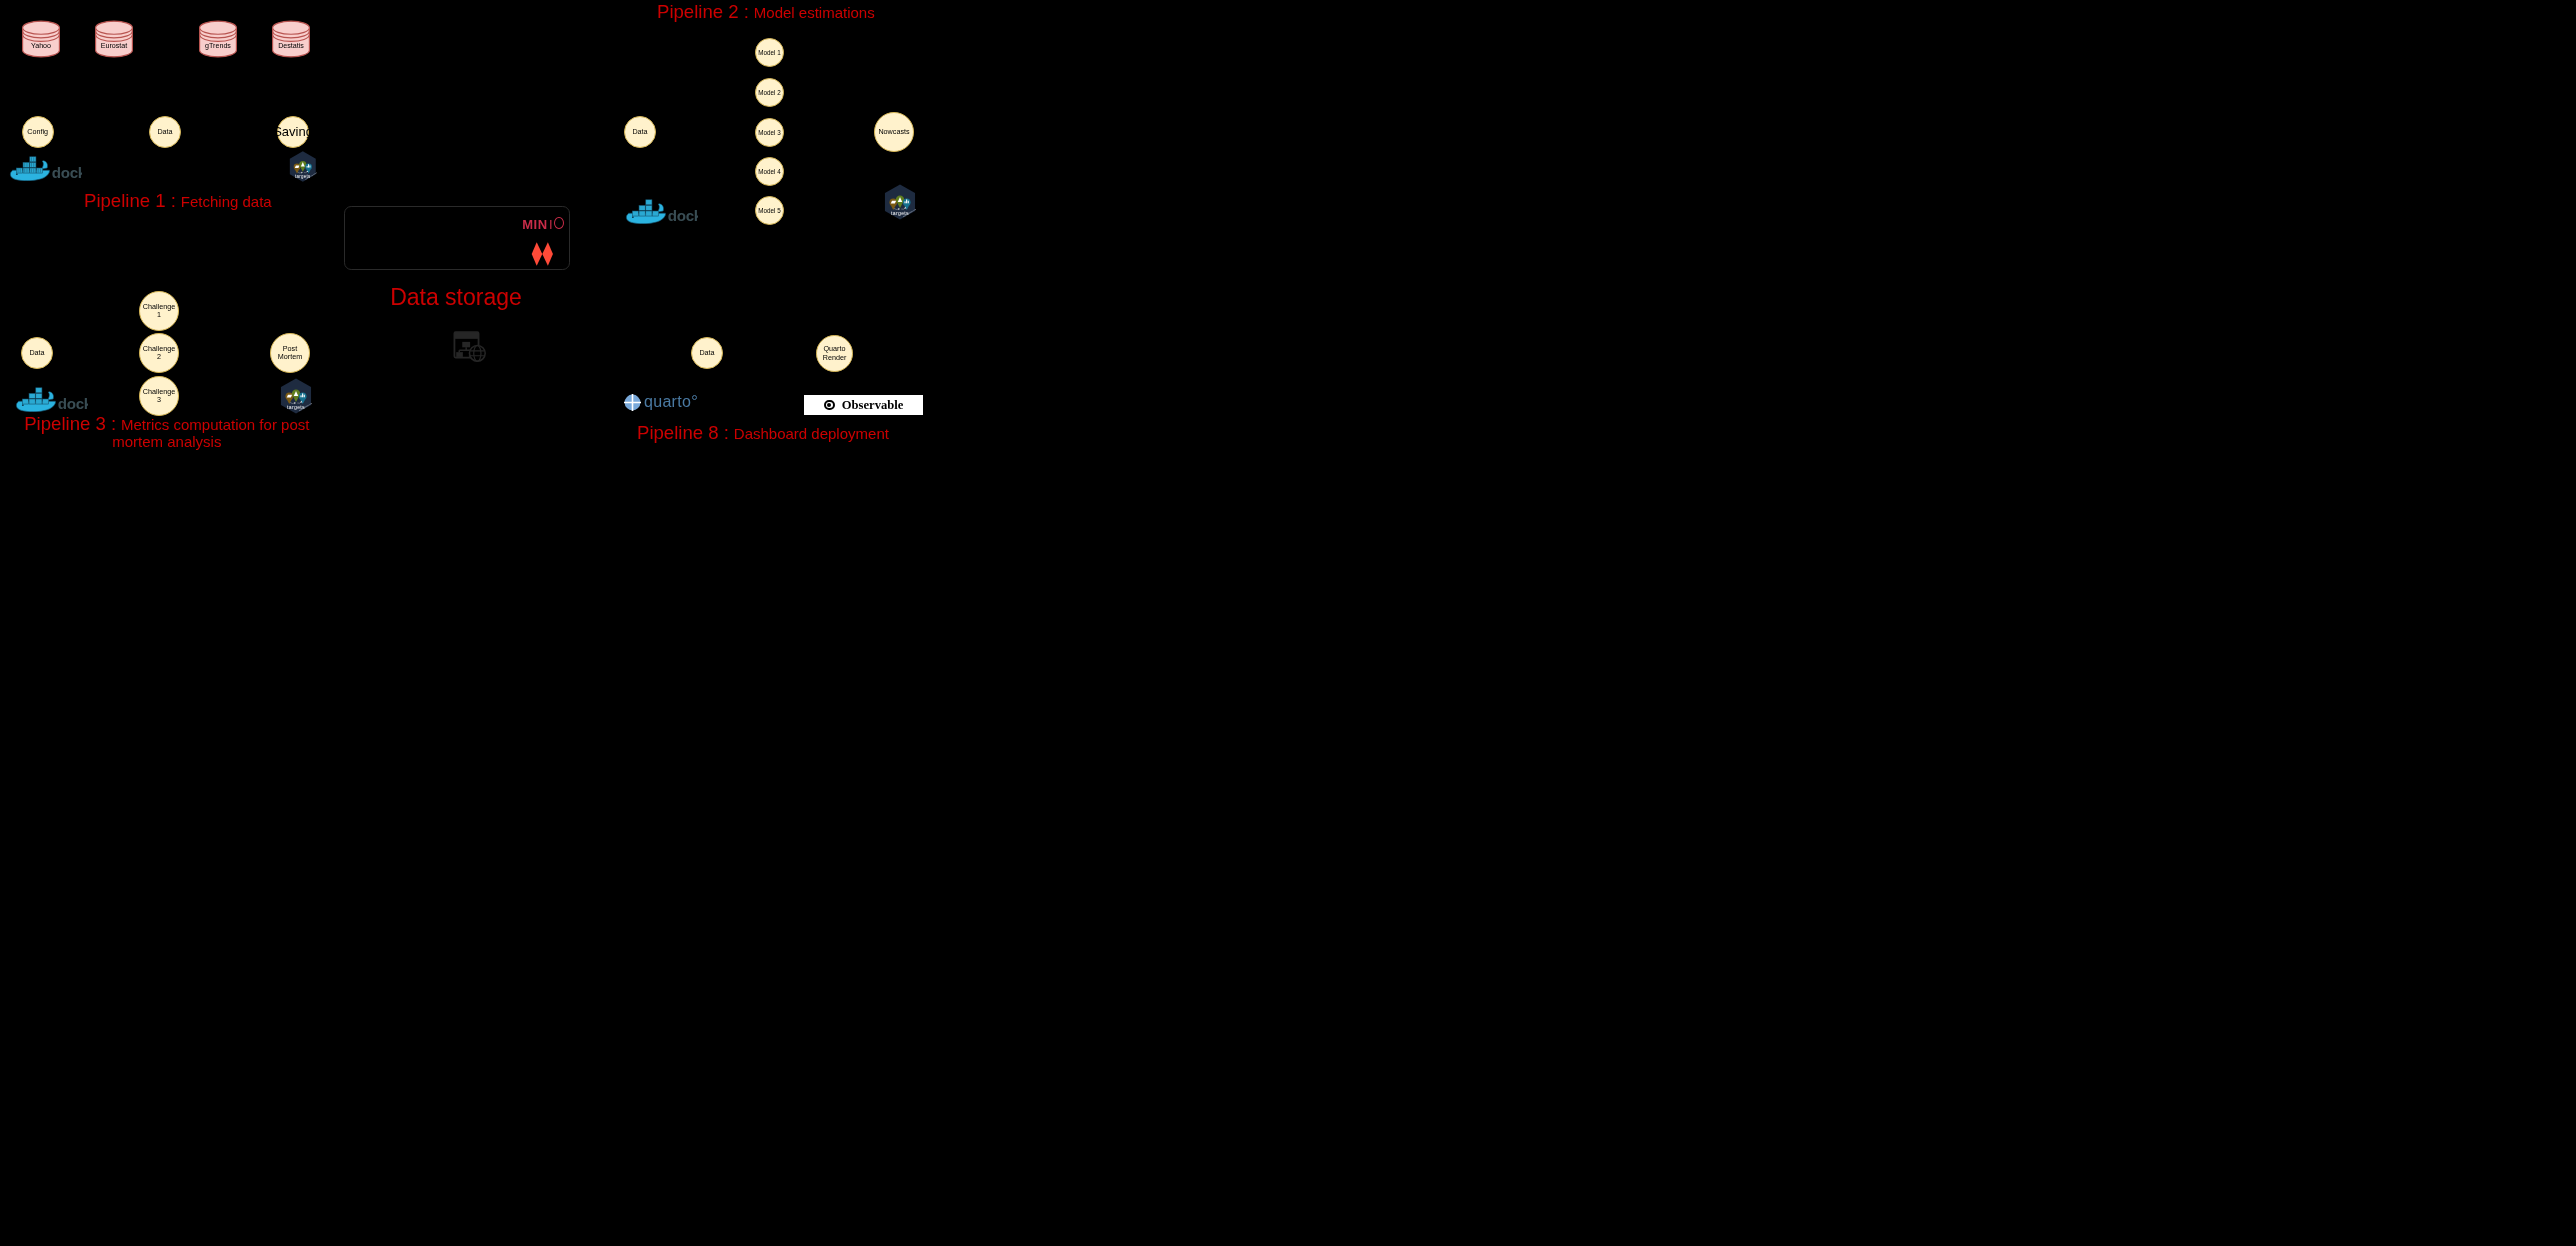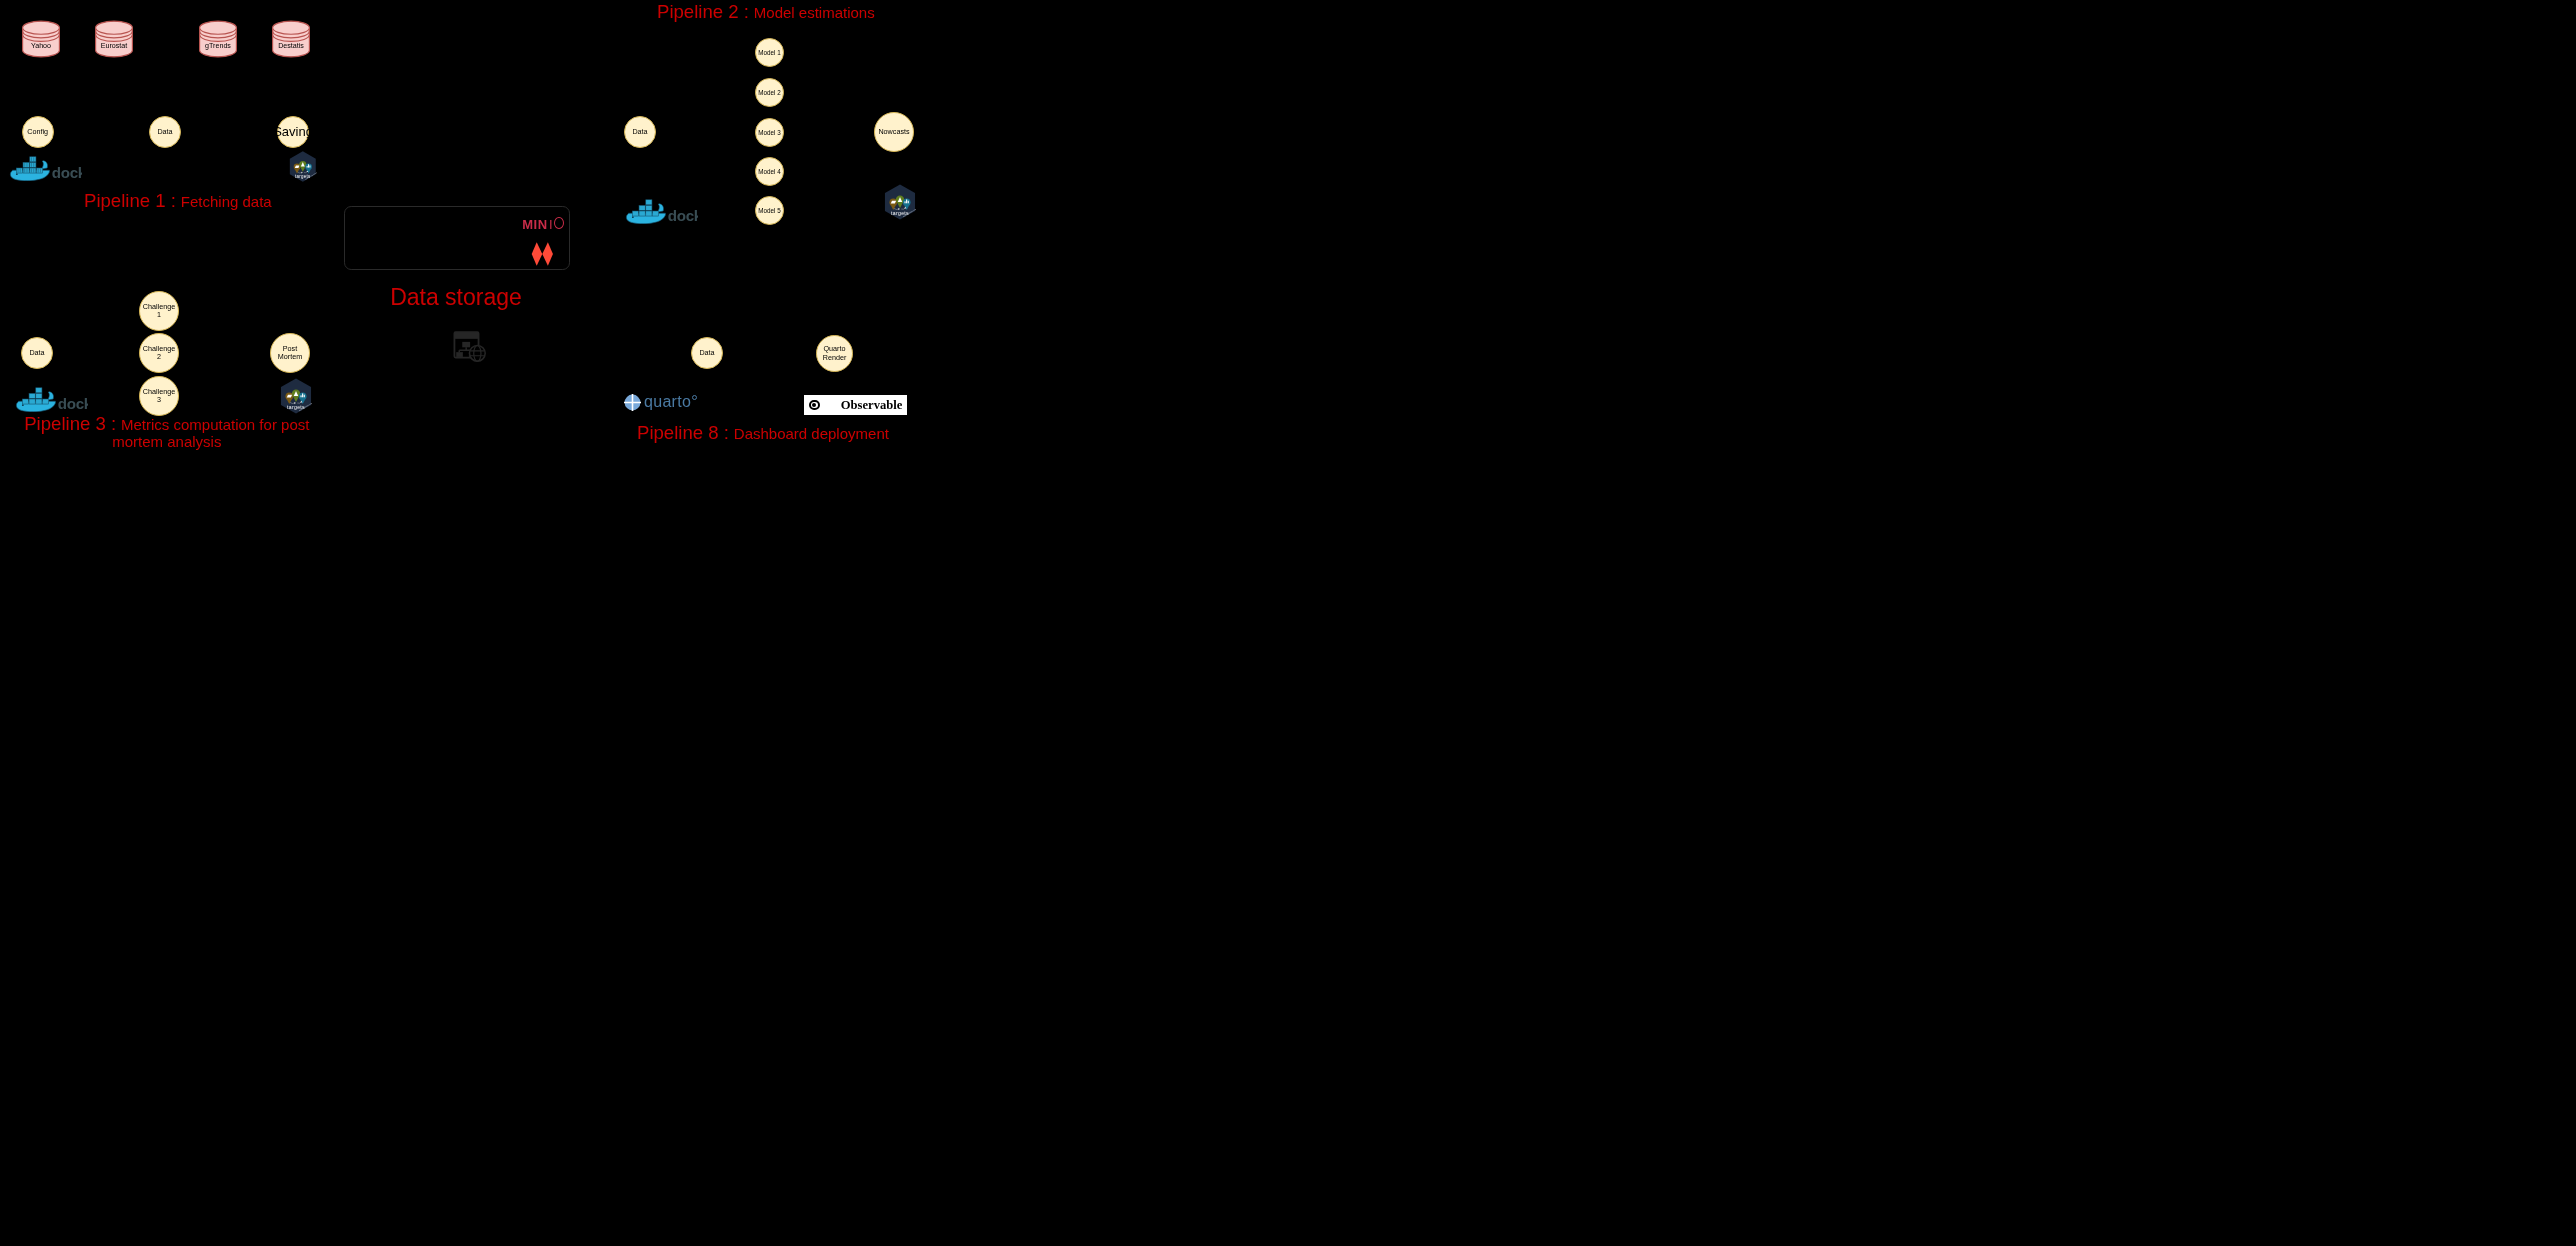--- a/index.html
+++ b/index.html
@@ -26,21 +26,21 @@
            border-radius:50%;margin-left:1.2px;vertical-align:-1.2px;}
   .storage-title{position:absolute;left:336px;top:284px;width:240px;text-align:center;
                  color:#cc0000;font-size:23px;}
   
   .dockerlogo{position:absolute;}
   .targetshex{position:absolute;}
   .quarto-block{position:absolute;left:624px;top:393px;display:flex;align-items:center;gap:3px;}
   .quarto-text{color:#4a7aa3;font-size:16px;letter-spacing:0.3px;display:flex;align-items:flex-start;}
   .quarto-deg{width:3.6px;height:3.6px;border:0.9px solid #4a7aa3;border-radius:50%;margin-top:1.8px;margin-left:0.6px;}
   .obs-block{position:absolute;left:804px;top:395px;height:20px;background:#ffffff;
-             display:flex;align-items:center;gap:21px;padding:0 5px;box-sizing:border-box;}
+             display:flex;align-items:center;gap:7px;padding:0 20px;box-sizing:border-box;}
   .obs-ring{width:10.8px;height:10.8px;border:2.4px solid #000;border-radius:50%;position:relative;box-sizing:border-box;}
   .obs-ring::after{content:"";position:absolute;left:50%;top:50%;width:4.2px;height:4.2px;margin:-2.1px 0 0 -2.1px;
                    background:#000;border-radius:50%;}
   .obs-text{color:#000;font-size:12.6px;font-weight:700;font-family:"Liberation Serif",serif;}
   svg text{font-family:"Liberation Sans",sans-serif;}
 </style>
 </head>
 <body>
 
 <div id="canvas">

